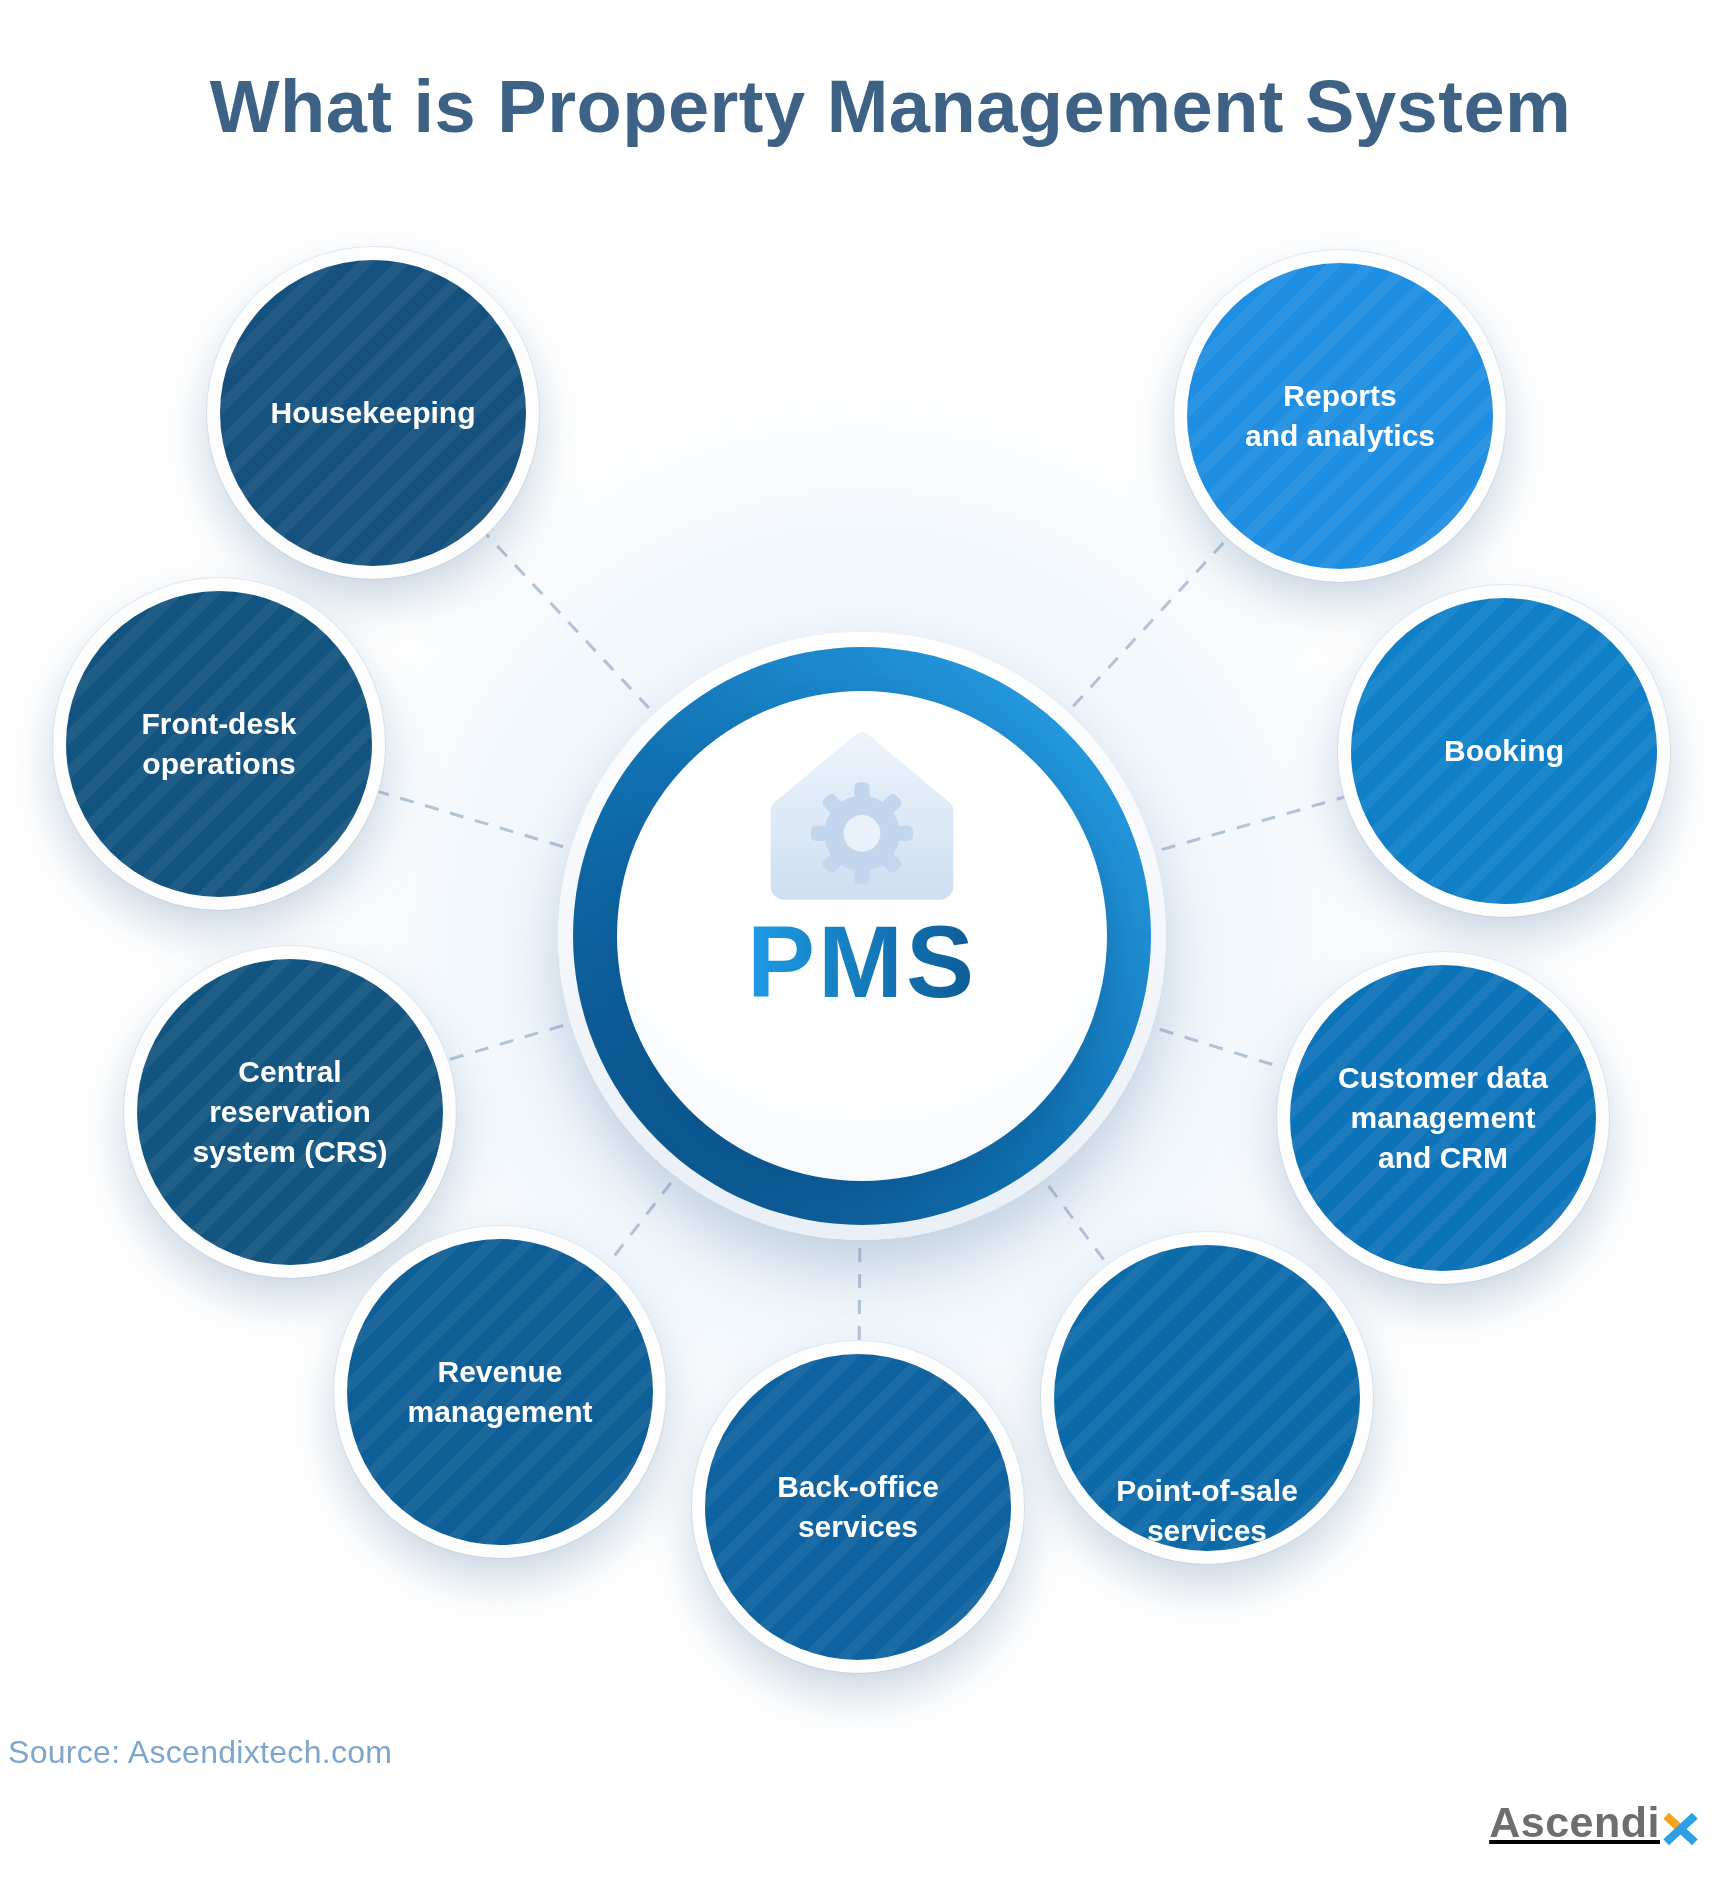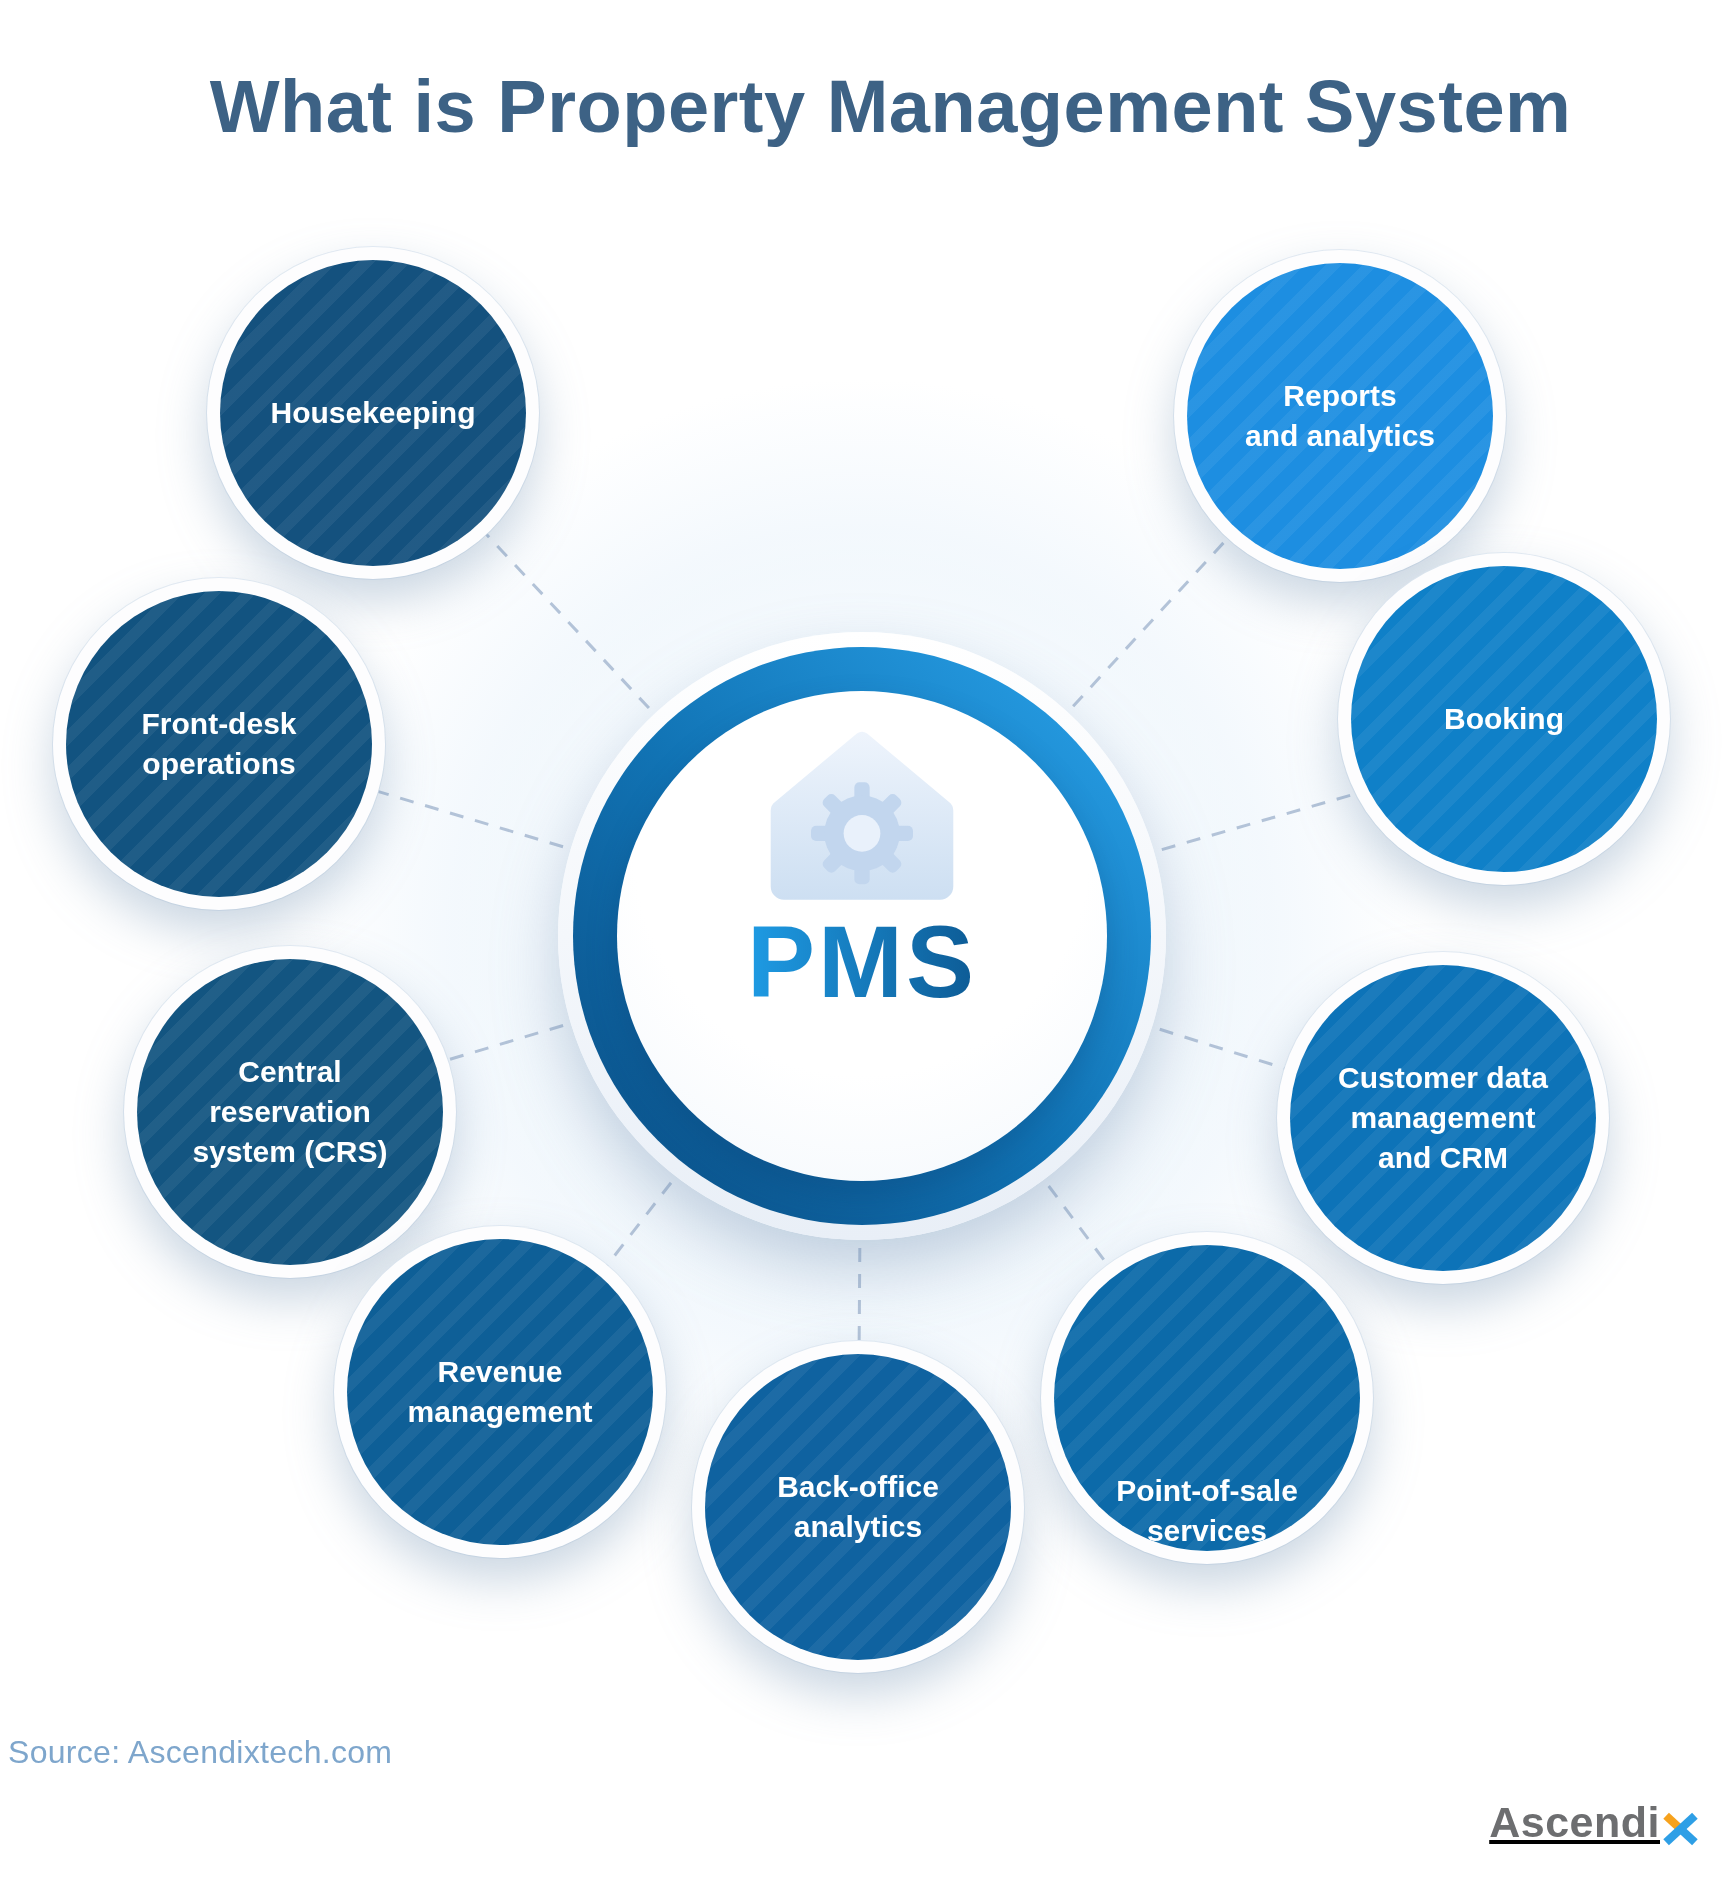--- a/index.html
+++ b/index.html
@@ -114,21 +114,21 @@
       <div class="node-label">Reports
 and analytics</div>
     </div>
   </div>
   <div class="node" style="left: 53px; top: 578px;">
     <div class="node-fill" style="background: rgb(18, 83, 128);">
       <div class="node-label">Front-desk
 operations</div>
     </div>
   </div>
-  <div class="node" style="left: 1338px; top: 553px;">
+  <div class="node" style="left: 1338px; top: 585px;">
     <div class="node-fill" style="background: rgb(15, 128, 200);">
       <div class="node-label">Booking</div>
     </div>
   </div>
   <div class="node" style="left: 124px; top: 946px;">
     <div class="node-fill" style="background: rgb(19, 85, 129);">
       <div class="node-label">Central
 reservation
 system (CRS)</div>
     </div>
@@ -148,21 +148,21 @@
   </div>
   <div class="node" style="left: 1041px; top: 1232px;">
     <div class="node-fill" style="background: rgb(12, 106, 169); align-items: flex-end;">
       <div class="node-label">Point-of-sale
 services</div>
     </div>
   </div>
   <div class="node" style="left: 692px; top: 1341px;">
     <div class="node-fill" style="background: rgb(15, 98, 160);">
       <div class="node-label">Back-office
-analytics</div>
+services</div>
     </div>
   </div>
 
   <div class="medallion">
     <div class="ring">
       <div class="inner">
         <svg class="house-svg" viewBox="0 0 200 172">
           <defs>
             <linearGradient id="hg" x1="0" y1="0" x2="0" y2="1">
               <stop offset="0" stop-color="#eef4fc"></stop>

